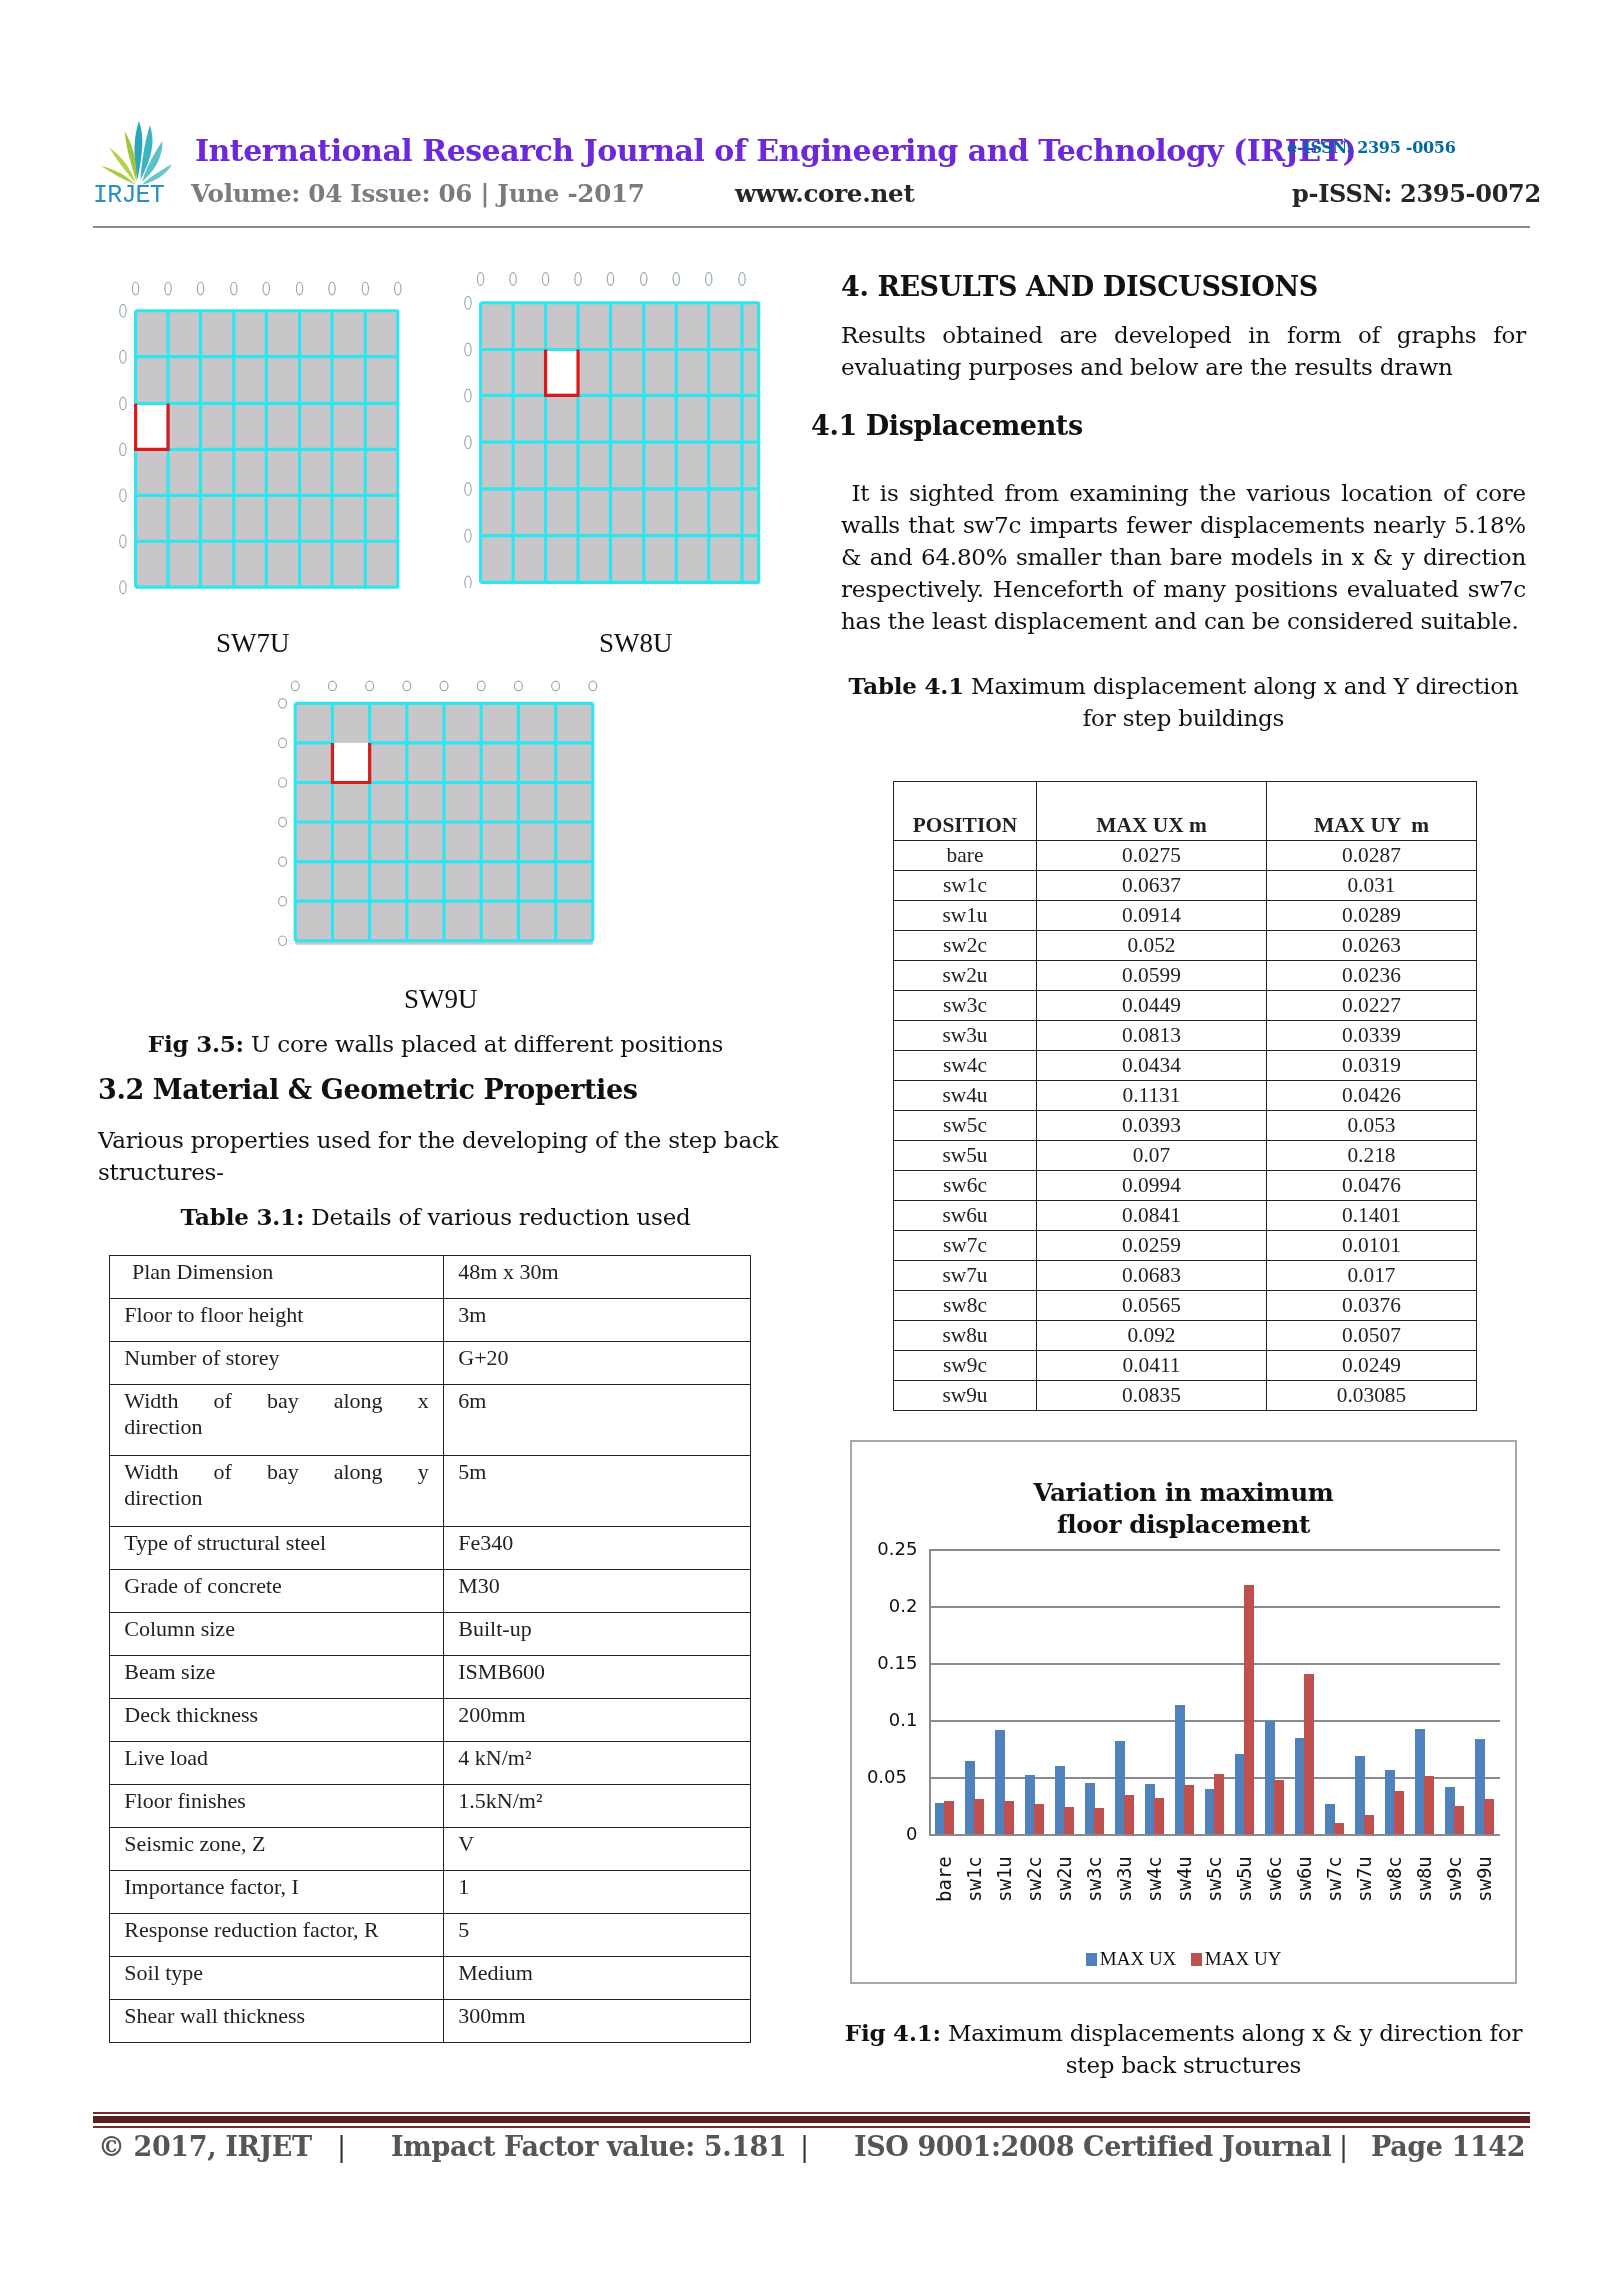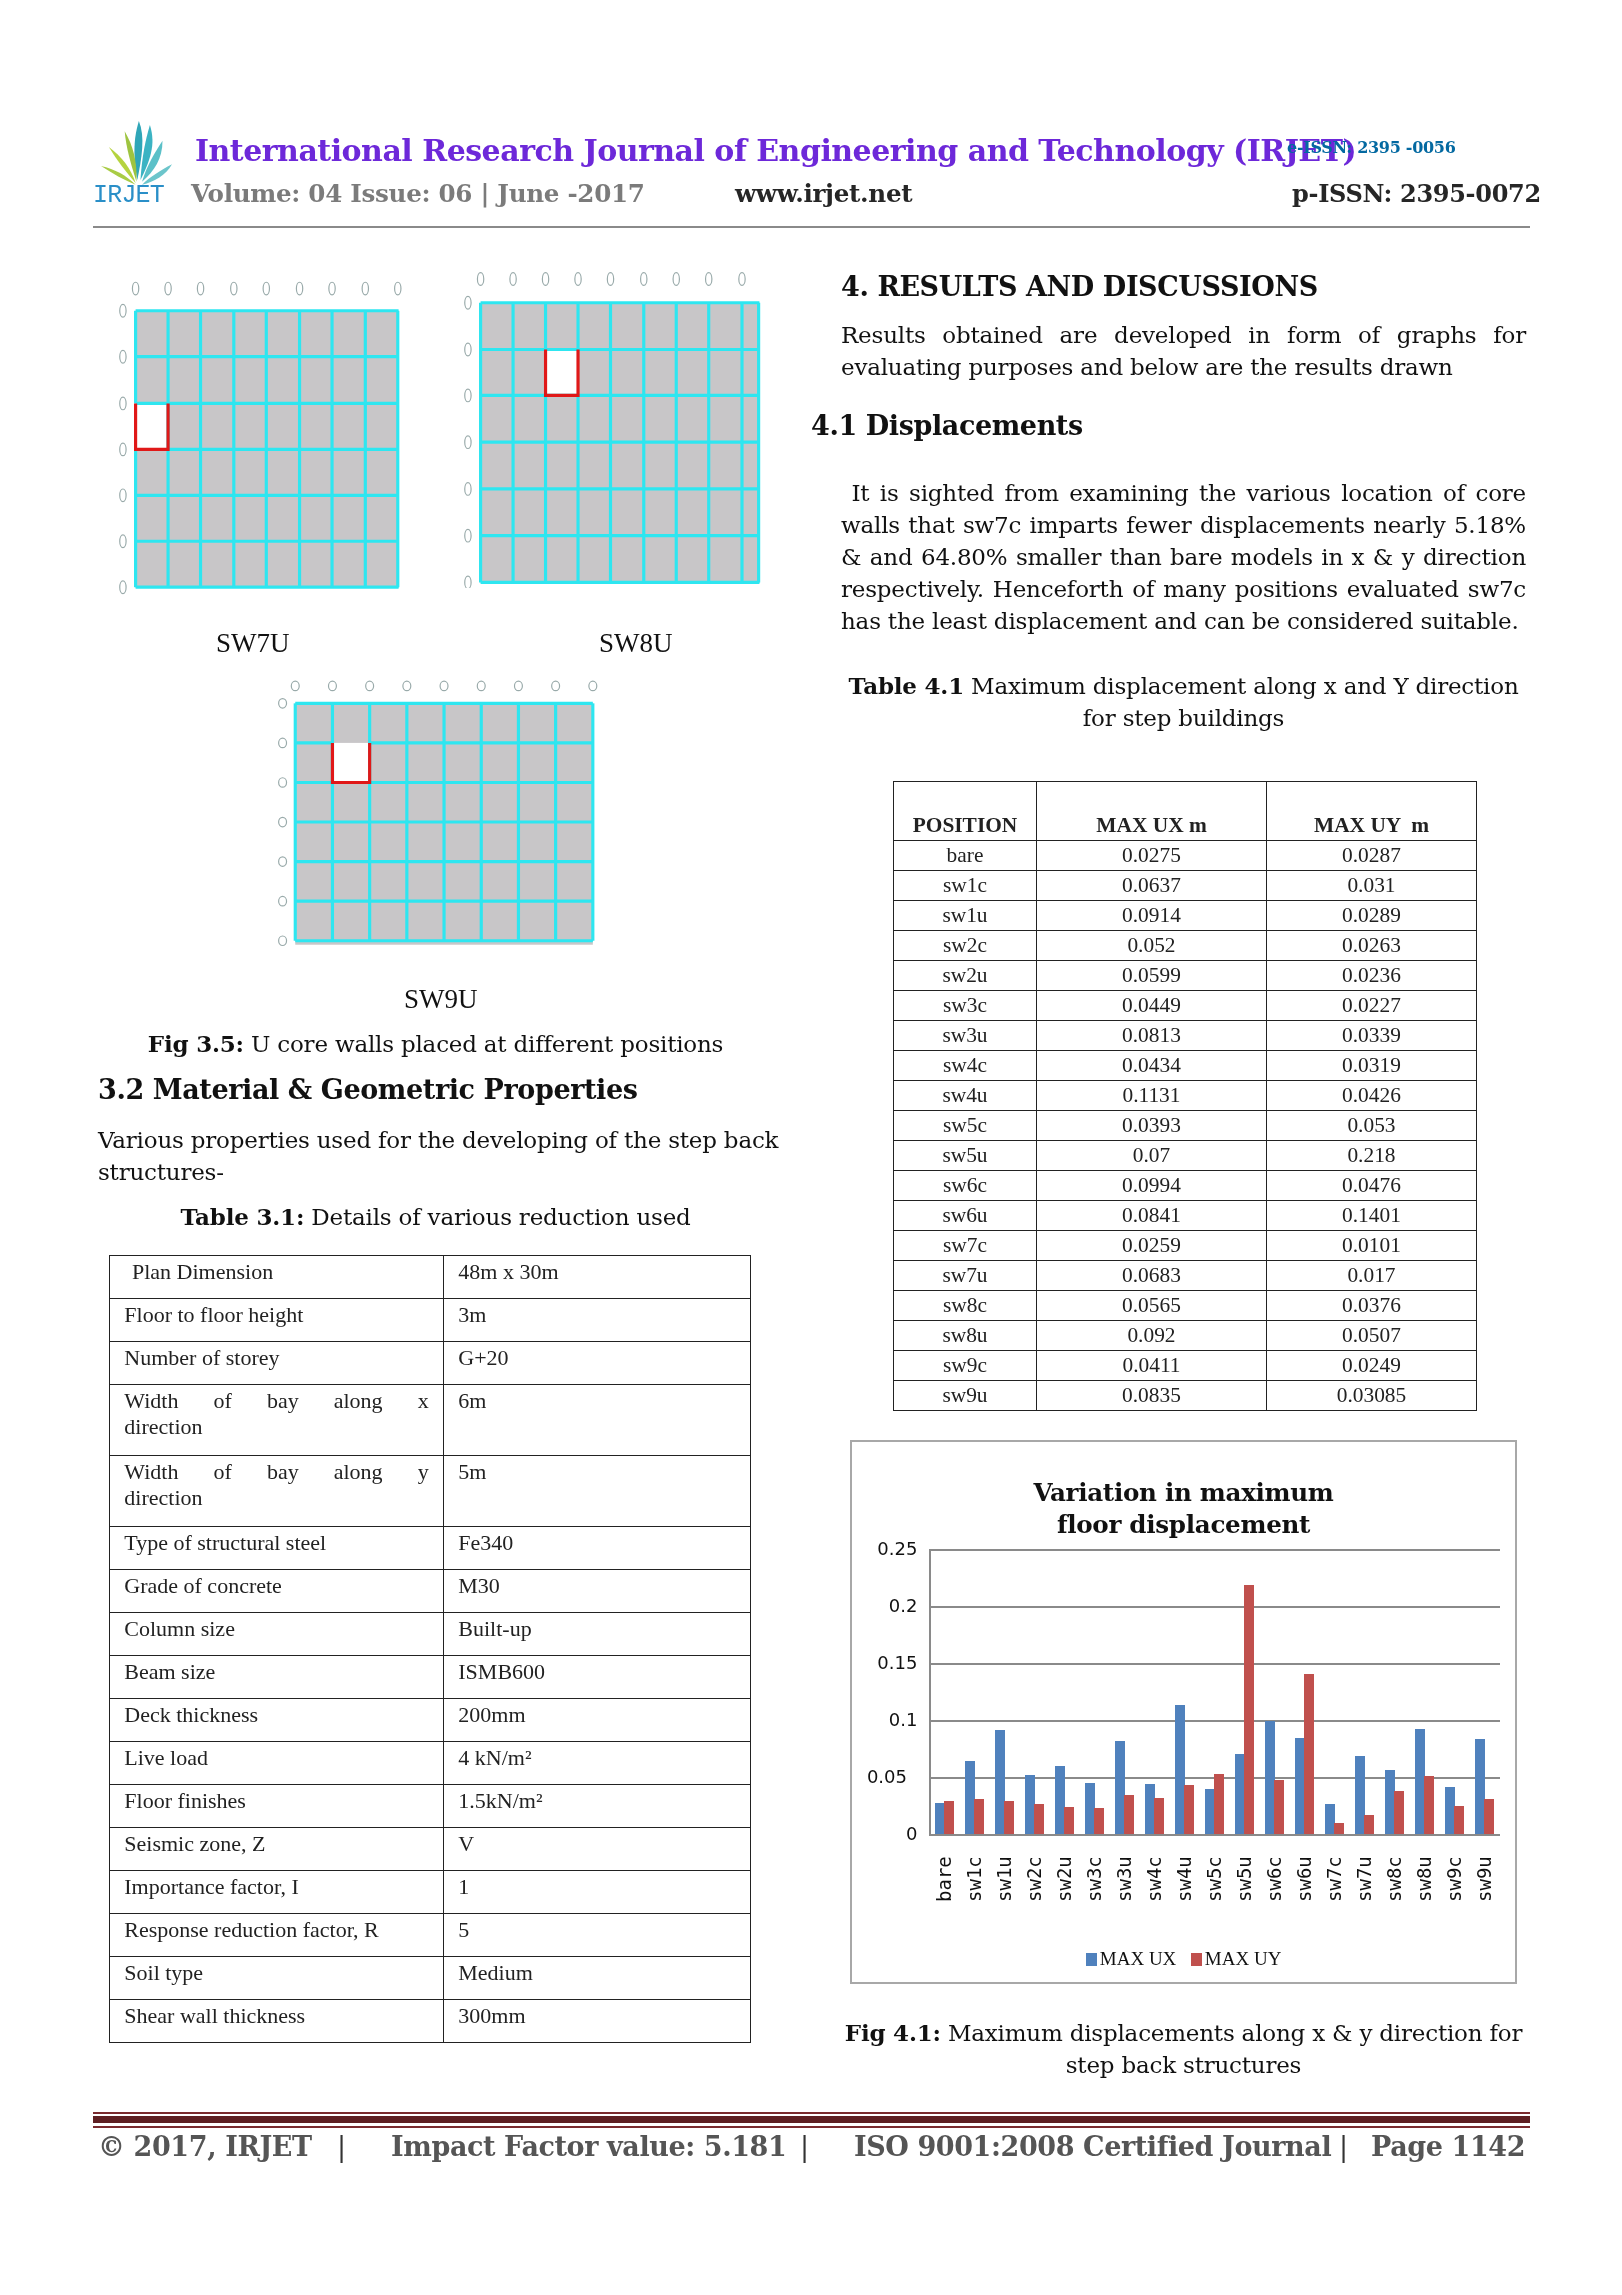--- a/index.html
+++ b/index.html
@@ -73,21 +73,21 @@
     <path d="M88 30 C78 45 68 62 62 82 C78 68 88 52 88 30 Z" fill="#5bc0c8"></path>
     <path d="M20 38 C30 55 42 70 54 84 C48 65 36 50 20 38 Z" fill="#b5d33f"></path>
     <path d="M10 62 C25 72 40 80 54 86 C42 74 28 66 10 62 Z" fill="#a9cc45"></path>
     <path d="M100 60 C85 68 72 76 62 86 C78 82 92 74 100 60 Z" fill="#6cc5cb"></path>
   </svg>
   <span class="logo-text">IRJET</span>
 </div>
 <div class="abs hdr-title">International Research Journal of Engineering and Technology (IRJET)</div>
 <div class="abs hdr-issn1">e-ISSN: 2395 -0056</div>
 <div class="abs hdr-vol">Volume: 04 Issue: 06 | June -2017</div>
-<div class="abs hdr-url">www.irjet.net</div>
+<div class="abs hdr-url">www.core.net</div>
 <div class="abs hdr-issn2">p-ISSN: 2395-0072</div>
 <div class="abs hdr-rule"></div>
 
 <div class="plan" style="left:115px; top:279px;">
   <svg width="301" height="317" viewBox="0 0 380 400">
     <rect x="26" y="40" width="332" height="350" fill="#c8c6c8"></rect>
     <rect x="26" y="157" width="41" height="58" fill="#fff"></rect>
     <g stroke="#2ee6f0" stroke-width="4">
       <line x1="26" y1="40" x2="358" y2="40"></line>
         <line x1="26" y1="98" x2="358" y2="98"></line>

